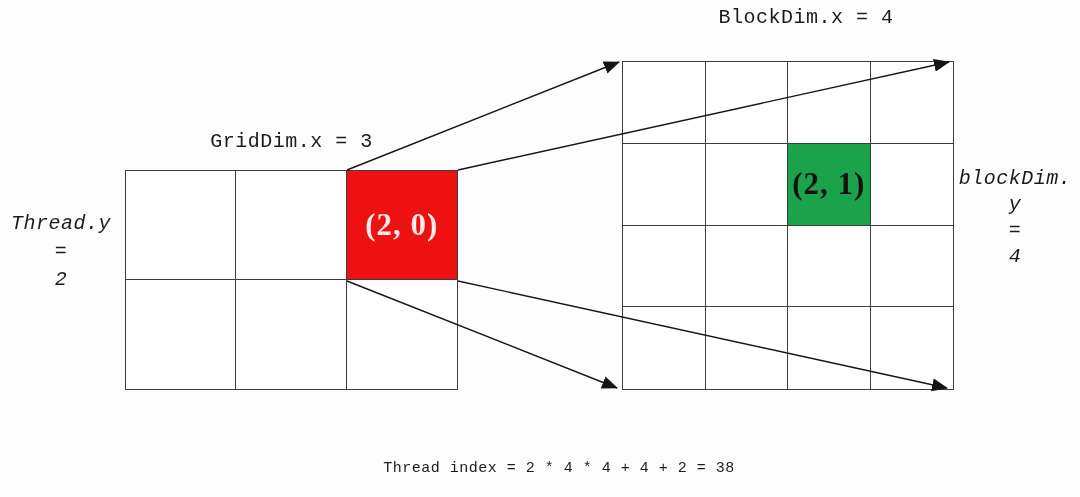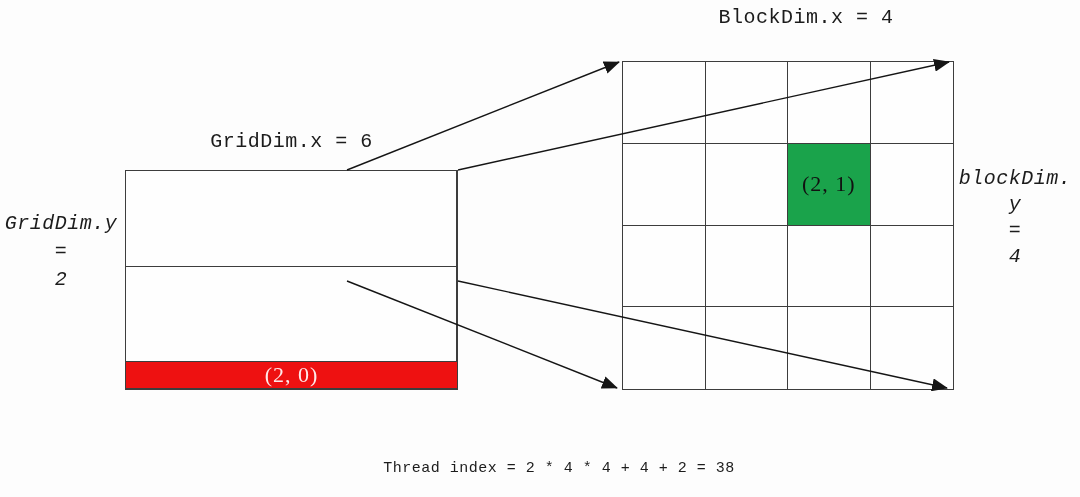--- a/index.html
+++ b/index.html
@@ -35,31 +35,31 @@
     background:#fefefe;
     box-sizing:border-box;
   }
   .cell{
     border-right:1.5px solid var(--line);
     border-bottom:1.5px solid var(--line);
     box-sizing:border-box;
     display:flex;align-items:center;justify-content:center;
   }
   
-  #grid-left{left:125px;top:170px;width:333px;height:220px;grid-template-columns:repeat(1,1fr);grid-template-rows:repeat(2,1fr);}
+  #grid-left{left:125px;top:170px;width:333px;height:220px;grid-template-columns:repeat(3,1fr);grid-template-rows:repeat(2,1fr);}
   #grid-left .cell:nth-child(3n){border-right:none;}
   #grid-left .cell:nth-child(n+4){border-bottom:none;}
   
   #grid-right{left:622px;top:61px;width:332px;height:329px;grid-template-columns:repeat(4,1fr);grid-template-rows:repeat(4,1fr);}
   #grid-right .cell:nth-child(4n){border-right:none;}
   #grid-right .cell:nth-child(n+13){border-bottom:none;}
   .cell-label{
     font-family:"Liberation Serif","DejaVu Serif",serif;
-    font-weight:normal;
-    font-size:22px;
+    font-weight:bold;
+    font-size:31px;
     letter-spacing:1px;
   }
   svg.overlay{
     position:absolute;left:0;top:0;width:1080px;height:497px;
     pointer-events:none;
   }
   svg.overlay line{stroke:var(--arrow);stroke-width:1.4;}
   #formula{
     left:0;right:0;top:460px;
     text-align:center;
@@ -71,24 +71,24 @@
   #grid-left-label{left:0px;width:122px;top:210px;line-height:28px;}
   #block-right-label{left:956px;width:118px;top:166px;line-height:26px;}
 </style>
 </head>
 <body>
 
 <div class="canvas">
 
   <div class="lbl center" id="block-top-label">BlockDim.x = 4</div>
 
-  <div class="lbl center" id="grid-top-label">GridDim.x = 6</div>
+  <div class="lbl center" id="grid-top-label">GridDim.x = 3</div>
 
   <div class="lbl stack" id="grid-left-label">
-    <span>GridDim.y</span>
+    <span>Thread.y</span>
     <span>=</span>
     <span>2</span>
   </div>
 
   <div class="lbl stack" id="block-right-label">
     <span>blockDim.</span>
     <span>y</span>
     <span>=</span>
     <span>4</span>
   </div>

